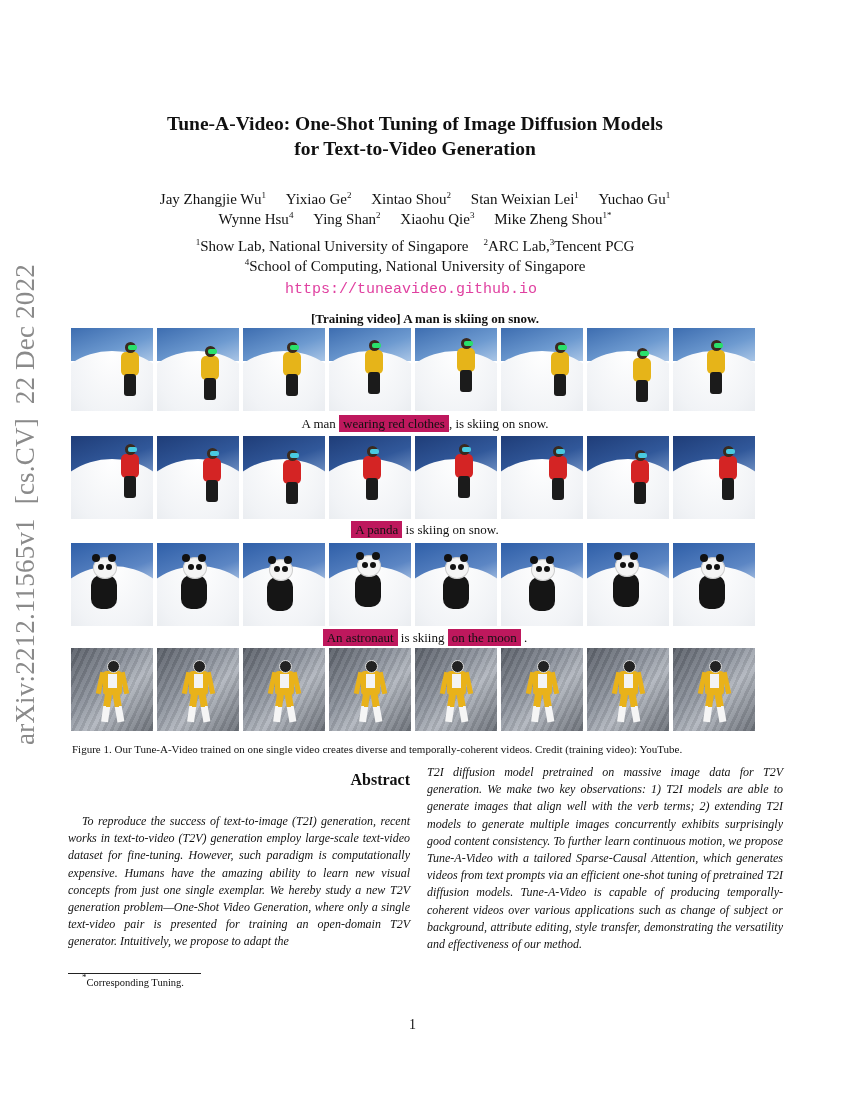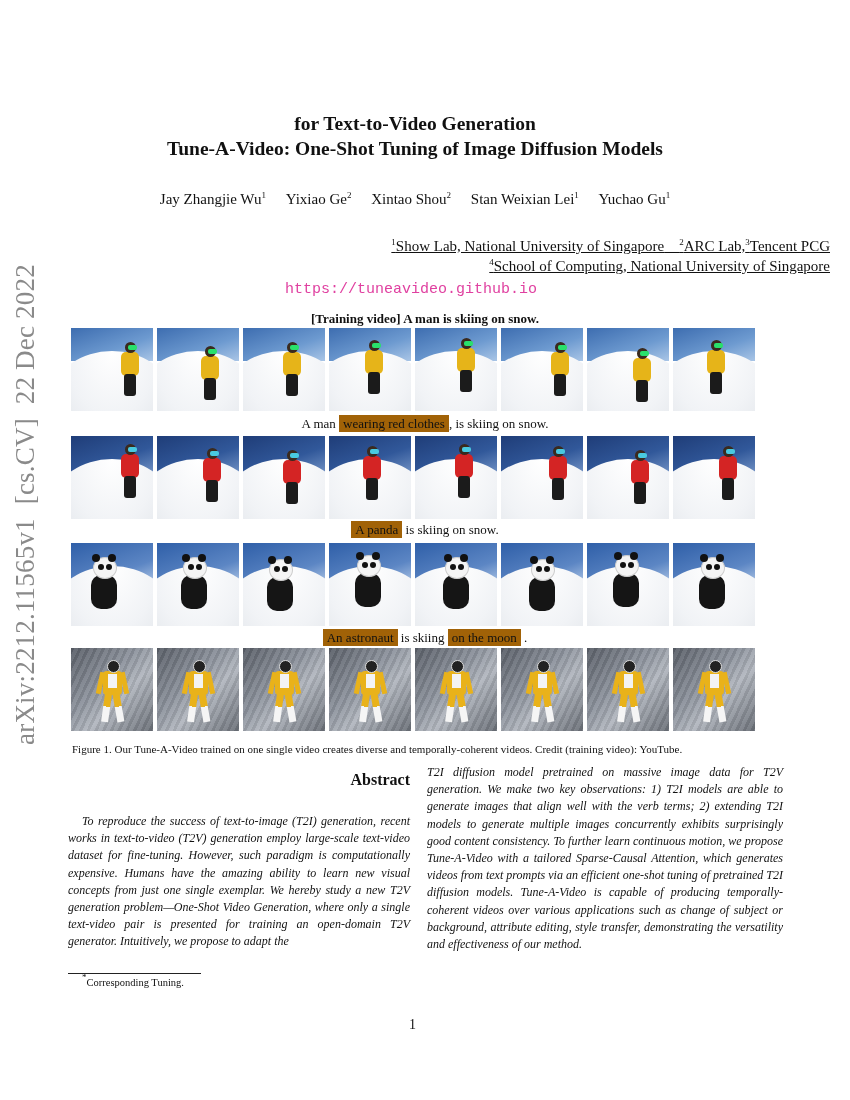--- a/index.html
+++ b/index.html
@@ -15,33 +15,33 @@
   .title {
     position: absolute; left: 0; width: 830px; top: 111px; text-align: center;
     font-weight: bold; font-size: 19.5px; line-height: 25px;
   }
   .authors {
     position: absolute; left: 0; width: 830px; top: 189px; text-align: center;
     font-size: 15px; line-height: 20px;
   }
   .authors .a { margin: 0 8px; }
   .affil {
-    position: absolute; left: 0; width: 830px; top: 236px; text-align: right;
-    font-size: 15px; line-height: 20px; text-decoration: underline;
+    position: absolute; left: 0; width: 830px; top: 236px; text-align: center;
+    font-size: 15px; line-height: 20px;
   }
   sup { font-size: 9px; vertical-align: 6px; line-height: 0; }
   .url {
     position: absolute; left: 0; width: 822px; top: 281px; text-align: center;
     font-family: "Liberation Mono", "DejaVu Sans Mono", monospace; font-size: 15px; color: #e040a0;
   }
   .prompt {
     position: absolute; left: 0; width: 850px; text-align: center;
     font-size: 13px; line-height: 18px; color: #111;
   }
-  .hl { background: #a16207; padding: 1px 4px; }
+  .hl { background: #be185d; padding: 1px 4px; }
   .frames {
     position: absolute; left: 71px; display: flex; gap: 4px;
   }
   .frame {
     width: 82px; height: 83px; position: relative; overflow: hidden;
   }
   
   .snow .sky { position:absolute; left:0; top:0; width:100%; height:40%;
     background: linear-gradient(160deg,#3d6db0 0%,#6d9ad0 60%,#a9c5e6 100%); }
   .snow .ground { position:absolute; left:-20%; top:28%; width:140%; height:100%;
@@ -84,32 +84,38 @@
   .fn-rule { position:absolute; left:68px; top:973px; width:133px; height:1px; background:#222; }
   .footnote { position:absolute; left:82px; top:977px; font-size:10.5px; }
   .page-num { position:absolute; left:0; width:825px; top:1017px; text-align:center; font-size:14px; }
 </style>
 </head>
 <body>
 
 <div class="side-stamp">arXiv:2212.11565v1  [cs.CV]  22 Dec 2022</div>
 
 <div class="title">
+  <div>Tune-A-Video: One-Shot Tuning of Image Diffusion Models</div>
   <div>for Text-to-Video Generation</div>
-  <div>Tune-A-Video: One-Shot Tuning of Image Diffusion Models</div>
 </div>
 
 <div class="authors">
   <div>
     <span class="a"><span>Jay Zhangjie Wu</span><sup>1</sup></span>
     <span class="a"><span>Yixiao Ge</span><sup>2</sup></span>
     <span class="a"><span>Xintao Shou</span><sup>2</sup></span>
     <span class="a"><span>Stan Weixian Lei</span><sup>1</sup></span>
     <span class="a"><span>Yuchao Gu</span><sup>1</sup></span>
   </div>
+  <div>
+    <span class="a"><span>Wynne Hsu</span><sup>4</sup></span>
+    <span class="a"><span>Ying Shan</span><sup>2</sup></span>
+    <span class="a"><span>Xiaohu Qie</span><sup>3</sup></span>
+    <span class="a"><span>Mike Zheng Shou</span><sup>1*</sup></span>
+  </div>
 </div>
 
 <div class="affil">
   <div>
     <sup>1</sup><span>Show Lab, National University of Singapore</span>
     &nbsp;&nbsp;&nbsp;<sup>2</sup><span>ARC Lab,</span><sup>3</sup><span>Tencent PCG</span>
   </div>
   <div>
     <sup>4</sup><span>School of Computing, National University of Singapore</span>
   </div>

